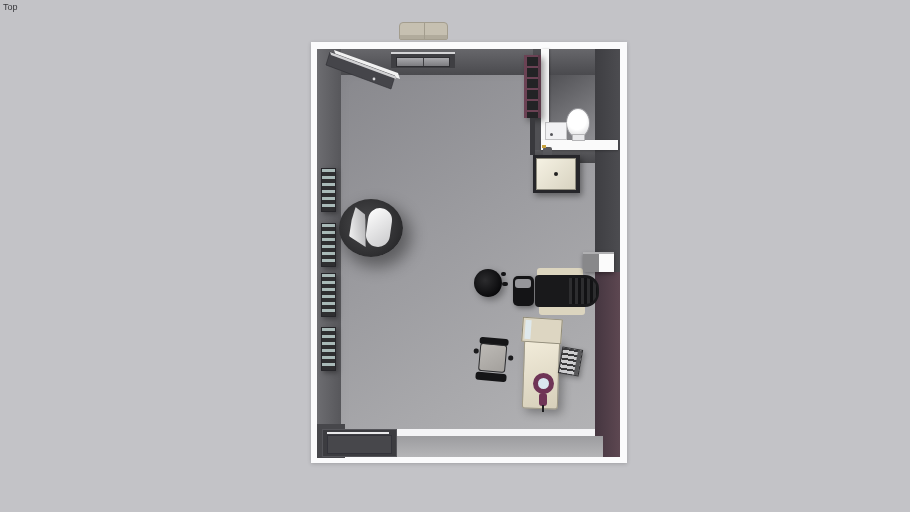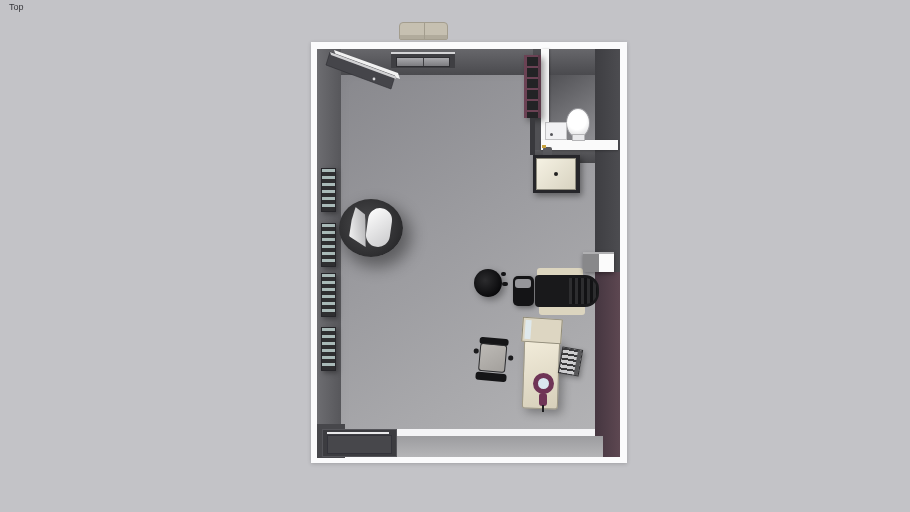--- a/index.html
+++ b/index.html
@@ -2,21 +2,21 @@
 <html><head>
 <meta charset="utf-8">
 <style>
   html,body{margin:0;padding:0;}
   body{
     width:910px;height:512px;position:relative;overflow:hidden;
     background:#c3c3c7;
     font-family:"Liberation Sans", sans-serif;
   }
   .view-label{
-    position:absolute;left:9px;top:2px;
+    position:absolute;left:3px;top:2px;
     font-size:9px;color:#38383c;letter-spacing:0;
   }
   
   .plan{
     position:absolute;left:311px;top:42px;width:316px;height:421px;
     background:#fbfbfc;box-shadow:0 1px 4px rgba(0,0,0,.18);
   }
   .plan *{position:absolute;box-sizing:border-box;}
   
   .floor{left:6px;top:7px;width:303px;height:408px;

